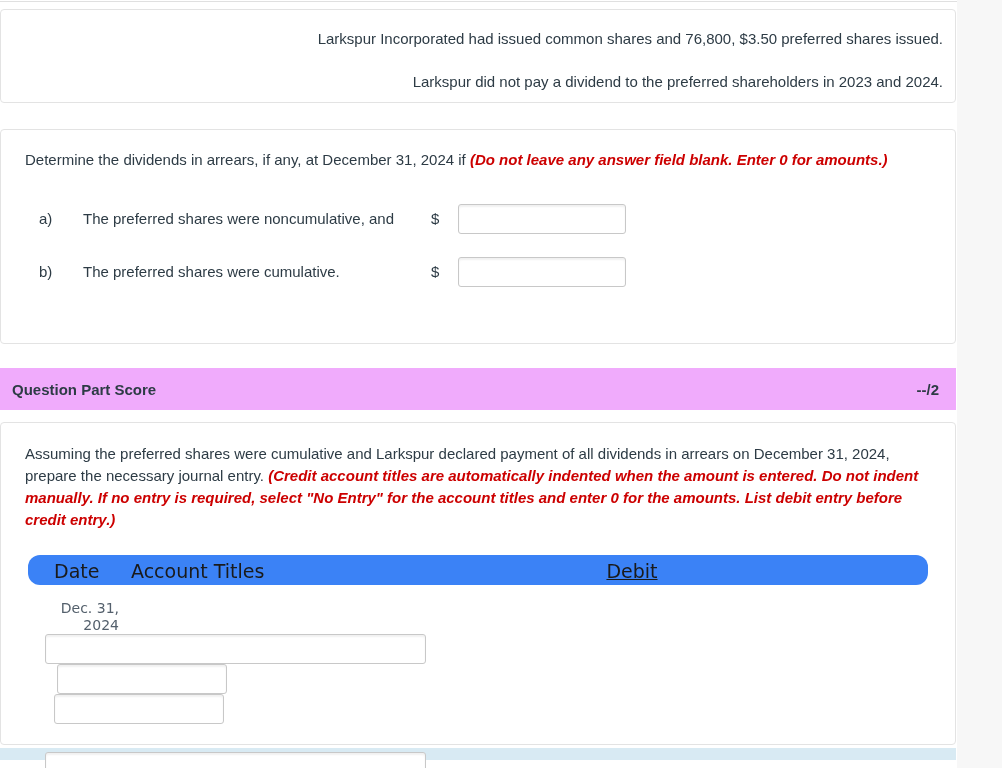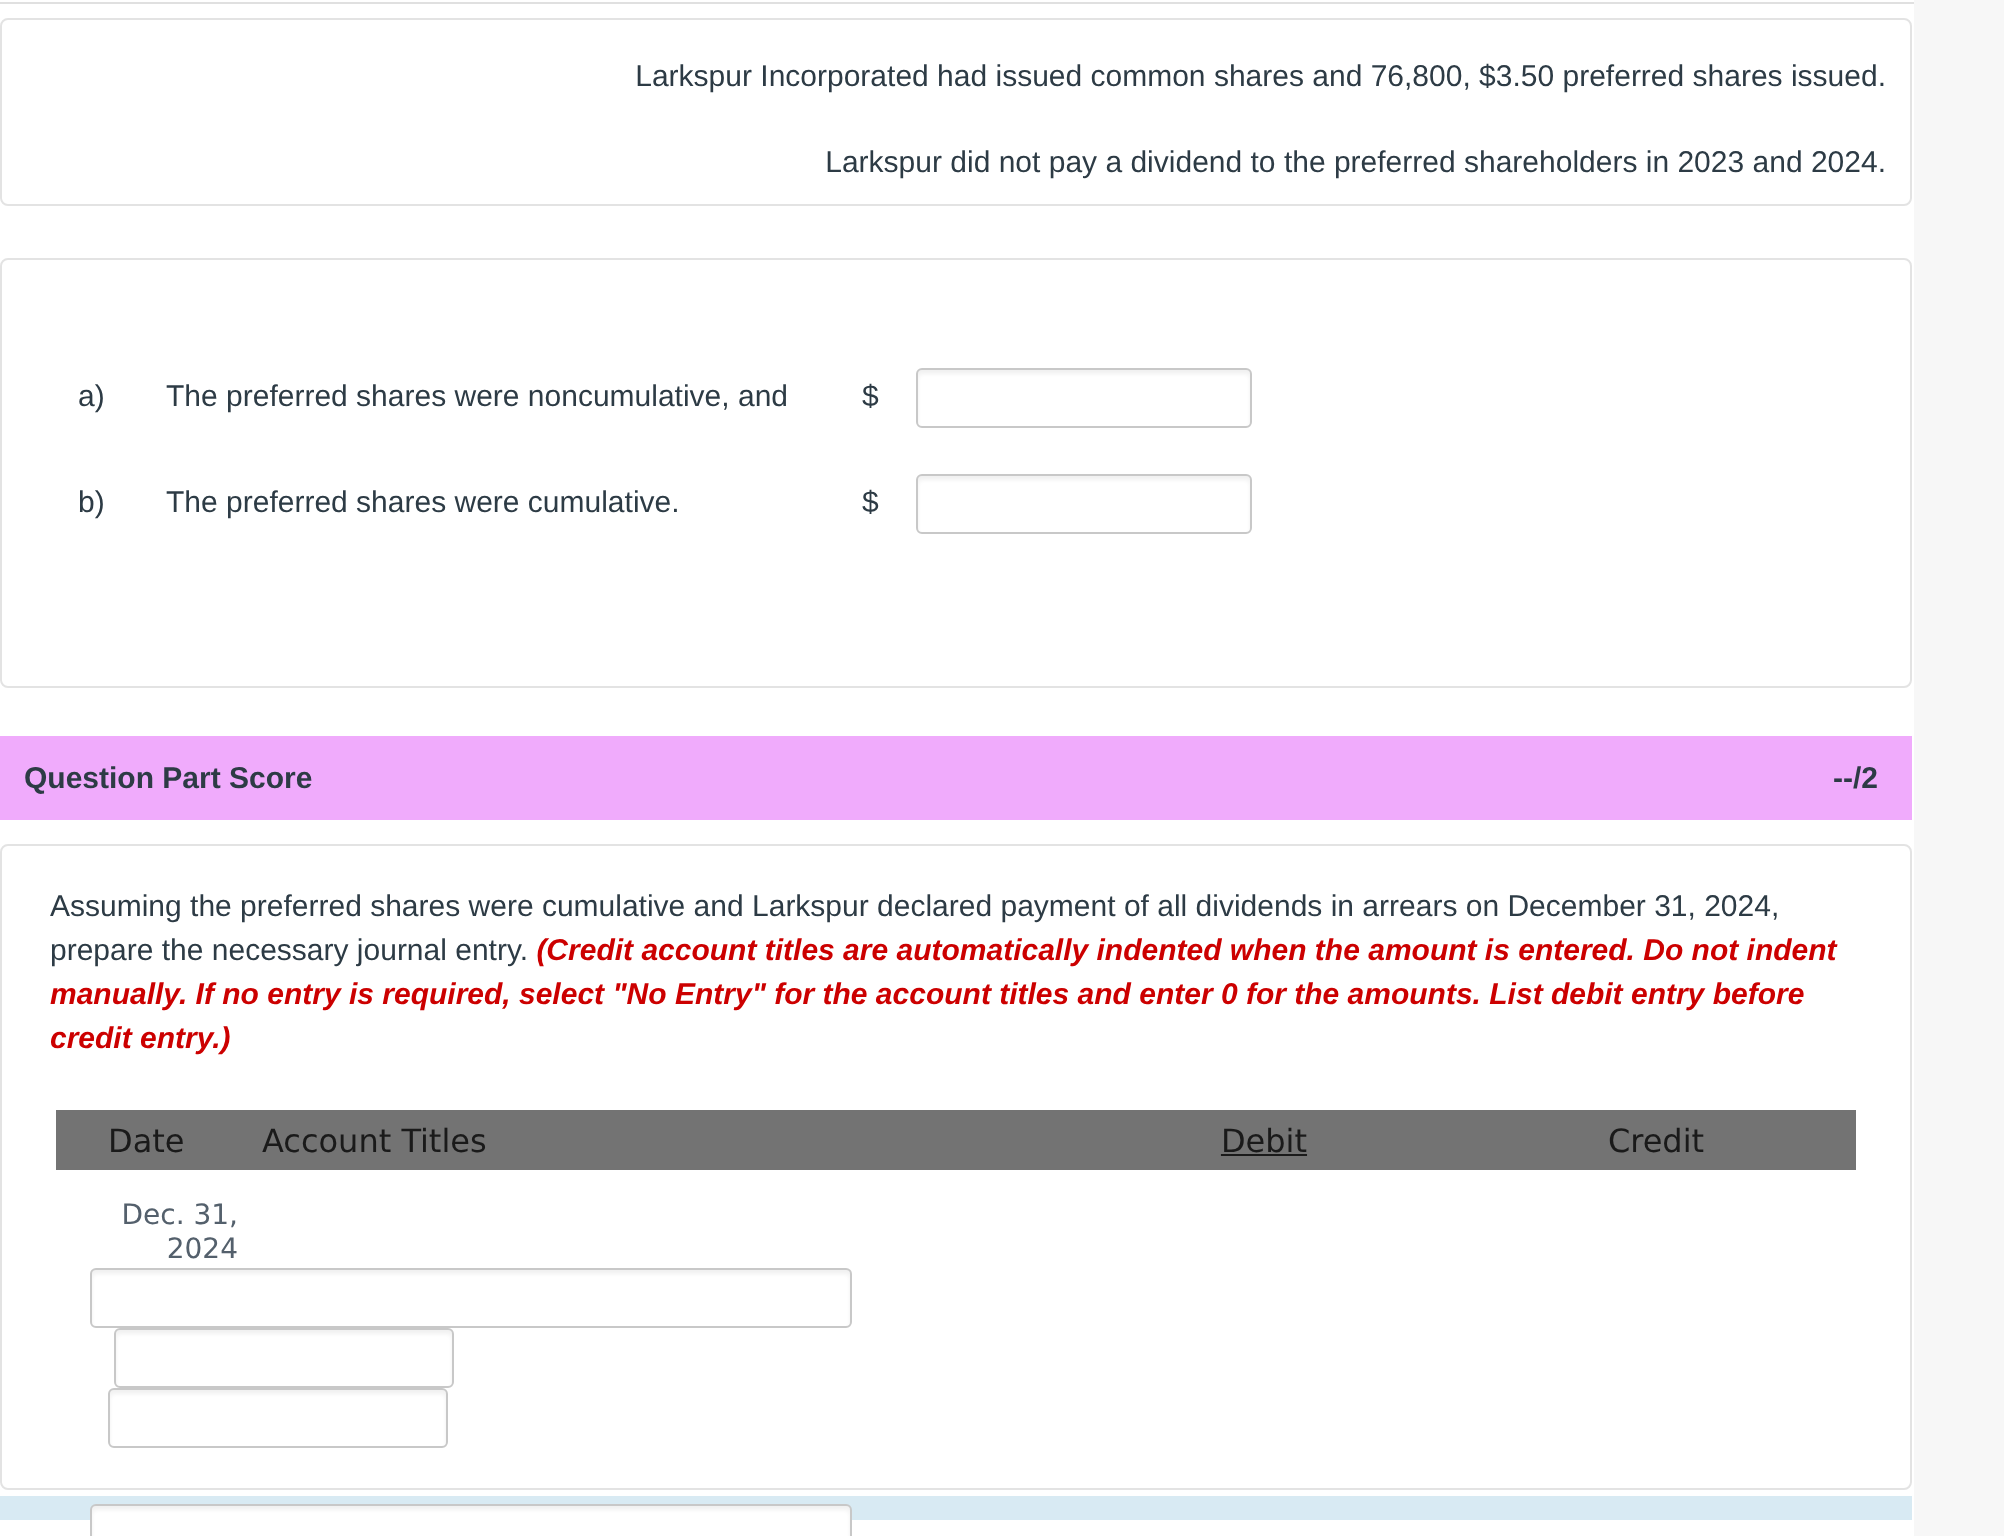--- a/index.html
+++ b/index.html
@@ -90,24 +90,25 @@
     margin-top: 12px;
     height: 323px;
     padding: 20px 24px 0 24px;
     font-size: 15px;
     line-height: 22px;
   }
   .journal { margin-top: 24px; margin-left: 3px; width: 900px; }
   .journal-header {
     position: relative;
     height: 30px;
-    background: #737373;
+    background: #3b82f6;
     font-family: "DejaVu Sans", sans-serif;
-    font-size: 16px;
+    font-size: 19px;
     color: #1a1a1a;
+    border-radius: 12px;
   }
   .journal-header span { position: absolute; top: 5px; }
   .jh-date    { left: 26px; }
   .jh-account { left: 103px; }
   .jh-debit   { left: 518px; width: 172px; text-align: center; text-decoration: underline; }
   .jh-credit  { left: 714px; width: 172px; text-align: center; }
 
   .journal-row {
     display: flex;
     align-items: flex-start;
@@ -142,20 +143,21 @@
 <div class="page">
 
   <div class="top-rule"></div>
 
   <div class="card card-intro">
     <p>Larkspur Incorporated had issued common shares and 76,800, $3.50 preferred shares issued.</p>
     <p>Larkspur did not pay a dividend to the preferred shareholders in 2023 and 2024.</p>
   </div>
 
   <div class="card card-part1">
+    <p><span>Determine the dividends in arrears, if any, at December 31, 2024 if </span><span class="red-note">(Do not leave any answer field blank. Enter 0 for amounts.)</span></p>
 
     <div class="qrow qrow-a">
       <span class="qletter">a)</span>
       <span class="qlabel">The preferred shares were noncumulative, and</span>
       <span class="currency">$</span>
       <input class="txt amount-input" type="text" value="" style="">
     </div>
 
     <div class="qrow qrow-b">
       <span class="qletter">b)</span>
@@ -171,21 +173,20 @@
   </div>
 
   <div class="card card-part2">
     <p><span>Assuming the preferred shares were cumulative and Larkspur declared payment of all dividends in arrears on December 31, 2024, prepare the necessary journal entry. </span><span class="red-note">(Credit account titles are automatically indented when the amount is entered. Do not indent manually. If no entry is required, select "No Entry" for the account titles and enter 0 for the amounts. List debit entry before credit entry.)</span></p>
 
     <div class="journal">
       <div class="journal-header">
         <span class="jh-date">Date</span>
         <span class="jh-account">Account Titles</span>
         <span class="jh-debit">Debit</span>
-        <span class="jh-credit">Credit</span>
       </div>
 
       <div class="journal-row journal-row-1">
         <div class="date-cell">
           <div>Dec. 31,</div>
           <div>2024</div>
         </div>
         <input class="txt account-input" type="text" value="" style="">
         <input class="txt debit-input" type="text" value="" style="">
         <input class="txt credit-input" type="text" value="" style="">

